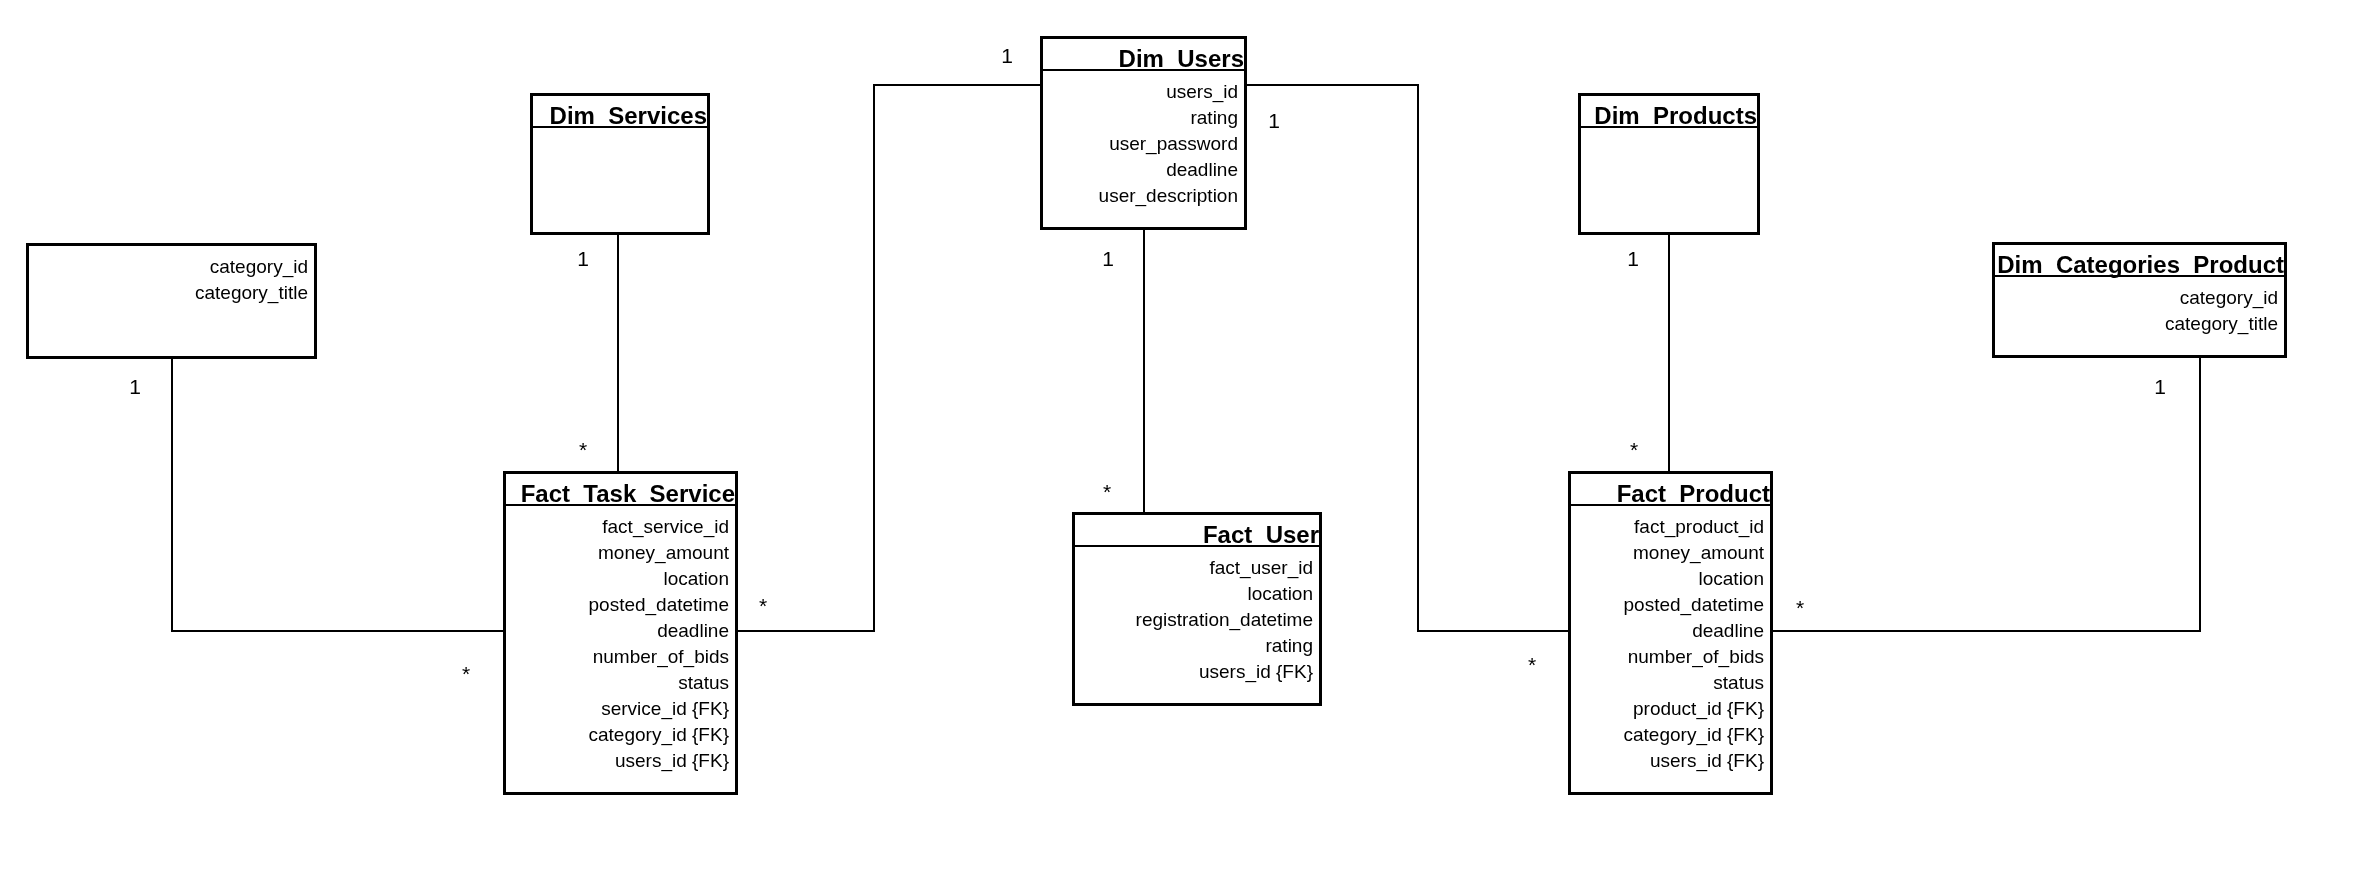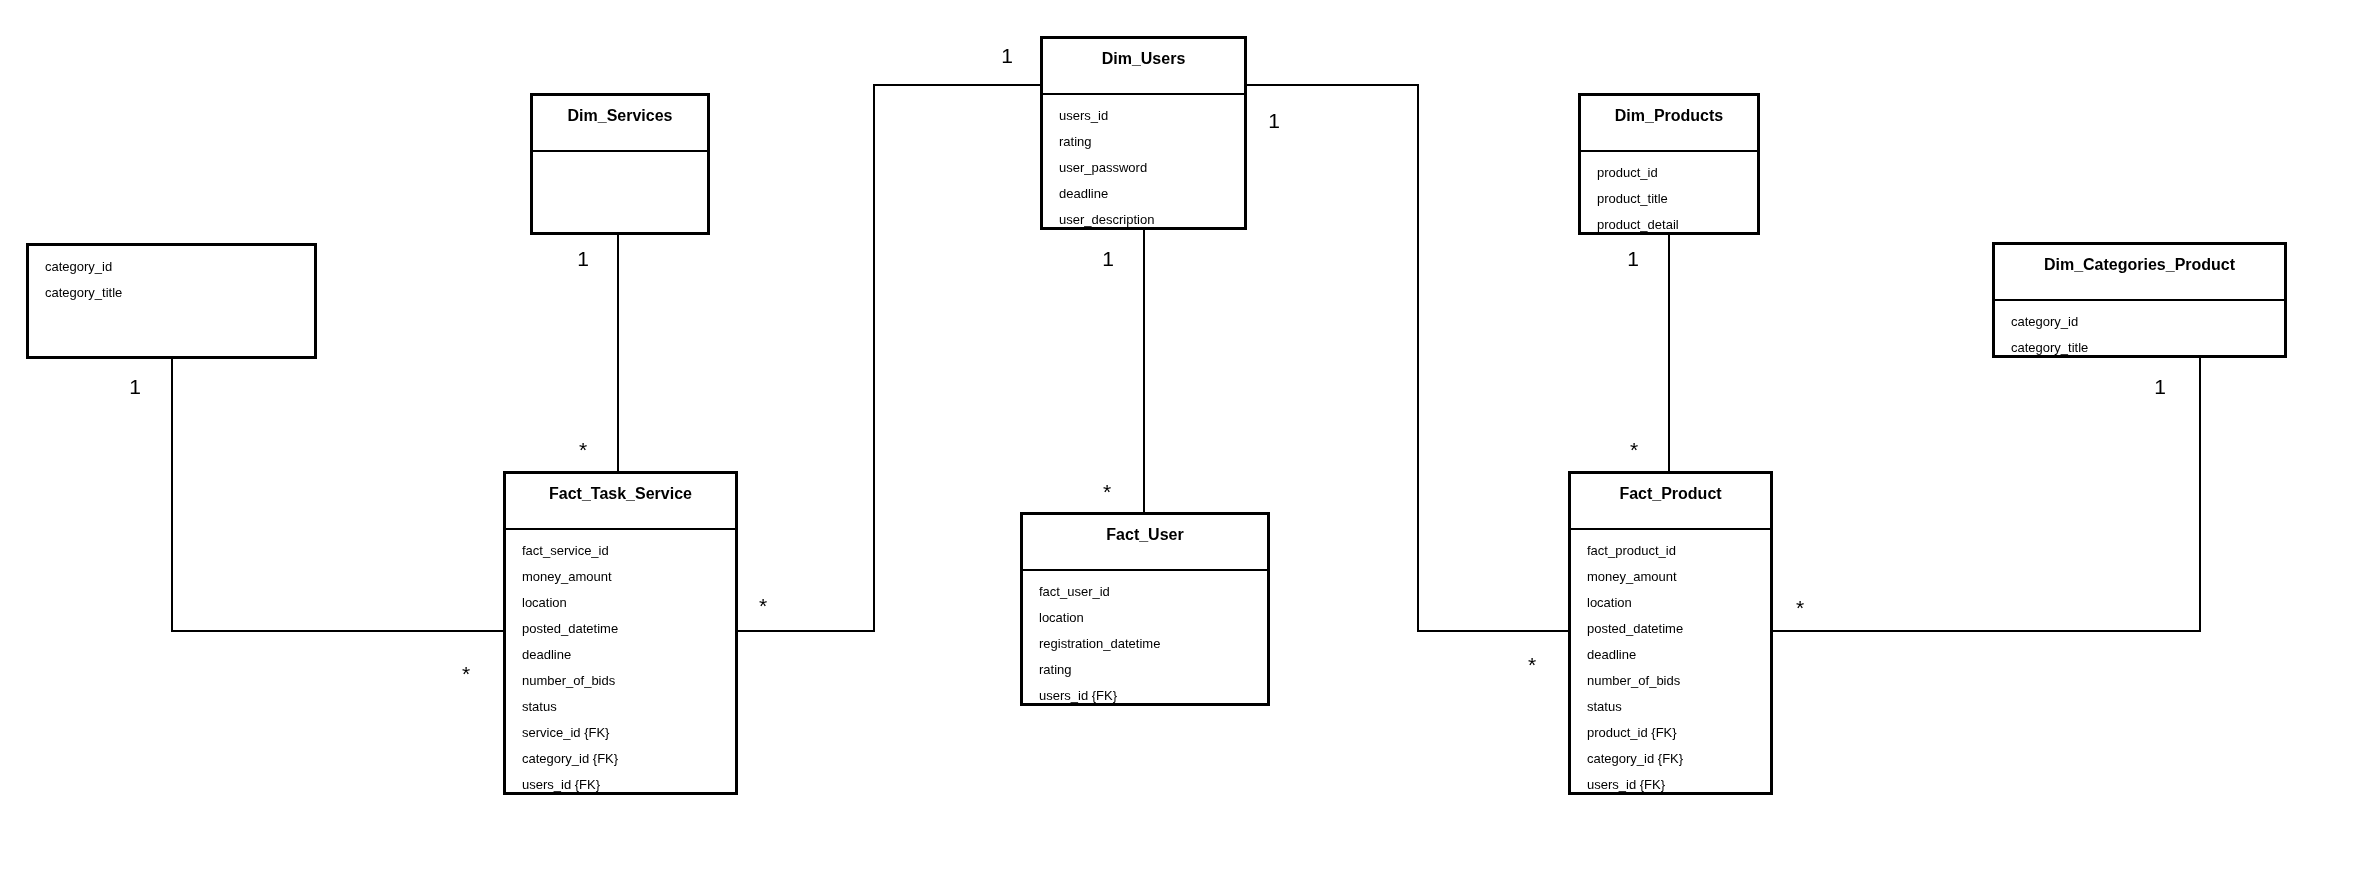--- a/index.html
+++ b/index.html
@@ -13,35 +13,36 @@
     background: #ffffff;
     overflow: hidden;
   }
 
   .entity {
     position: absolute;
     background: #ffffff;
     border: 3px solid #000000;
   }
   .entity-title {
-    height: 56px;
+    height: 32px;
     line-height: 40px;
-    text-align: center;
+    text-align: right;
     font-weight: bold;
-    font-size: 16px;
+    font-size: 24px;
     border-bottom: 2px solid #000000;
     white-space: nowrap;
   }
   .entity-fields {
     padding: 8px 6px 0 16px;
   }
   .field {
-    font-size: 13px;
+    font-size: 19px;
     line-height: 26px;
     white-space: nowrap;
+    text-align: right;
   }
 
   .h-line { position: absolute; height: 2px; background: #000000; }
   .v-line { position: absolute; width: 2px; background: #000000; }
 
   .card {
     position: absolute;
     font-size: 21px;
     line-height: 21px;
     transform: translate(-50%, -50%);
@@ -105,25 +106,20 @@
       <div class="field">users_id</div>
       <div class="field">rating</div>
       <div class="field">user_password</div>
       <div class="field">deadline</div>
       <div class="field">user_description</div>
     </div>
   </div>
 
   <div class="entity" style="left:1578px;top:93px;width:182px;height:142px">
     <div class="entity-title">Dim_Products</div>
-    <div class="entity-fields">
-      <div class="field">product_id</div>
-      <div class="field">product_title</div>
-      <div class="field">product_detail</div>
-    </div>
   </div>
 
   <div class="entity" style="left:1992px;top:242px;width:295px;height:116px">
     <div class="entity-title">Dim_Categories_Product</div>
     <div class="entity-fields">
       <div class="field">category_id</div>
       <div class="field">category_title</div>
     </div>
   </div>
 
@@ -136,21 +132,21 @@
       <div class="field">posted_datetime</div>
       <div class="field">deadline</div>
       <div class="field">number_of_bids</div>
       <div class="field">status</div>
       <div class="field">service_id {FK}</div>
       <div class="field">category_id {FK}</div>
       <div class="field">users_id {FK}</div>
     </div>
   </div>
 
-  <div class="entity" style="left:1020px;top:512px;width:250px;height:194px">
+  <div class="entity" style="left:1072px;top:512px;width:250px;height:194px">
     <div class="entity-title">Fact_User</div>
     <div class="entity-fields">
       <div class="field">fact_user_id</div>
       <div class="field">location</div>
       <div class="field">registration_datetime</div>
       <div class="field">rating</div>
       <div class="field">users_id {FK}</div>
     </div>
   </div>
 

